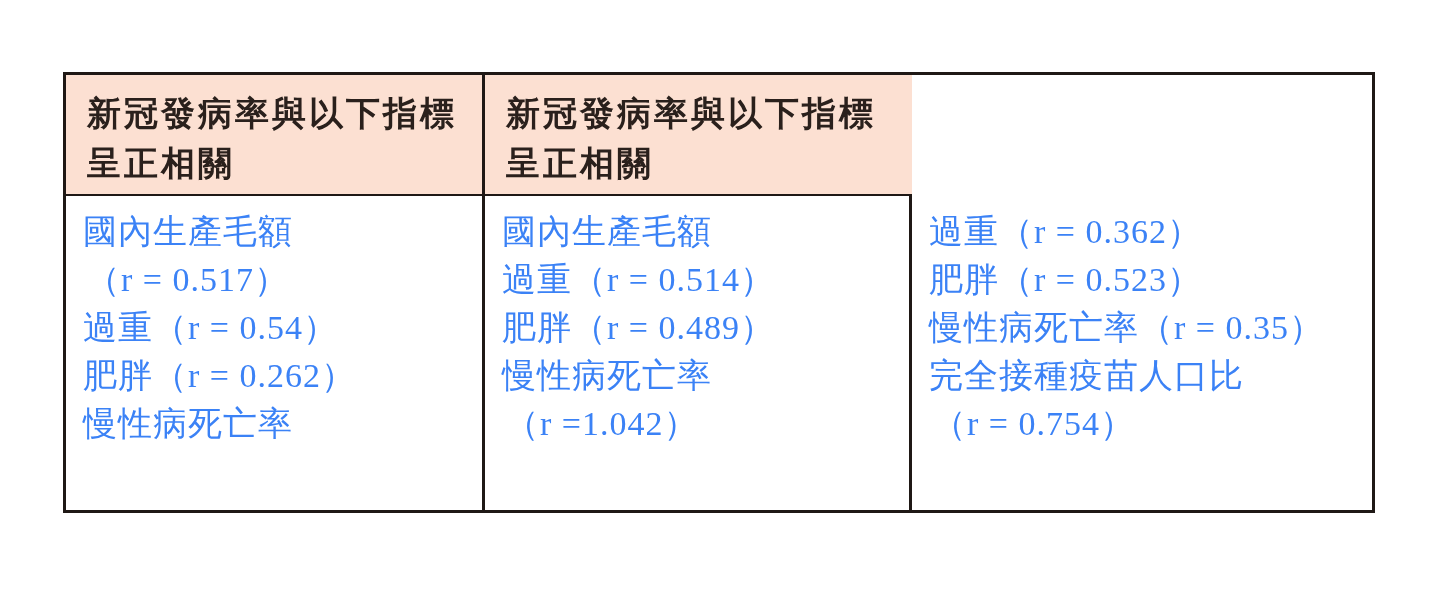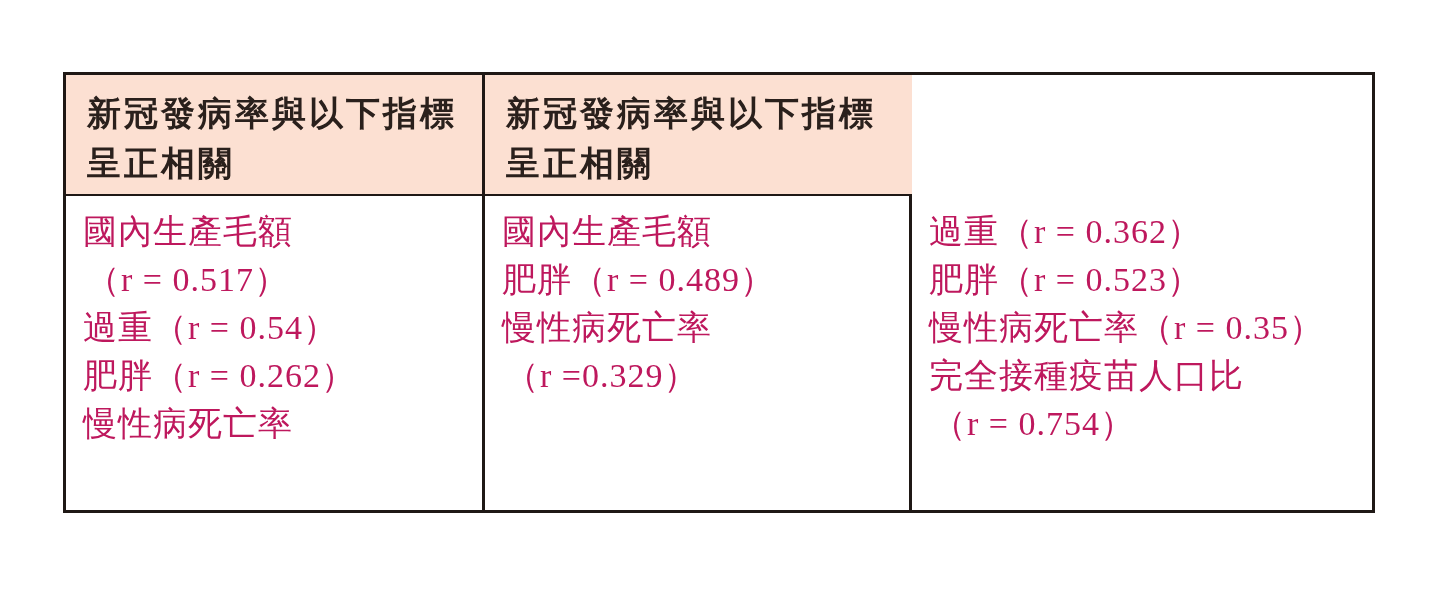--- a/index.html
+++ b/index.html
@@ -50,21 +50,21 @@
     letter-spacing: 3px;
     color: #2a201c;
   }
   .body-row .cell {
     background: #ffffff;
     padding: 12px 24px 0 17px;
     font-family: "Liberation Serif", "DejaVu Serif", serif;
     font-size: 34px;
     line-height: 48px;
     letter-spacing: 1px;
-    color: #be185d;
+    color: #3b82f6;
   }
   .cell-line {
     white-space: nowrap;
   }
   .cell-line.indent {
     padding-left: 3px;
   }
 </style>
 </head>
 <body>
@@ -86,23 +86,24 @@
       <div class="cell col-0">
         <div class="cell-line">國內生產毛額</div>
         <div class="cell-line indent">（r = 0.517）</div>
         <div class="cell-line">過重（r = 0.54）</div>
         <div class="cell-line">肥胖（r = 0.262）</div>
         <div class="cell-line">慢性病死亡率</div>
       </div>
 
       <div class="cell col-1">
         <div class="cell-line">國內生產毛額</div>
+        <div class="cell-line">過重（r = 0.514）</div>
         <div class="cell-line">肥胖（r = 0.489）</div>
         <div class="cell-line">慢性病死亡率</div>
-        <div class="cell-line indent">（r =0.329）</div>
+        <div class="cell-line indent">（r =1.042）</div>
       </div>
 
       <div class="cell col-2">
         <div class="cell-line">過重（r = 0.362）</div>
         <div class="cell-line">肥胖（r = 0.523）</div>
         <div class="cell-line">慢性病死亡率（r = 0.35）</div>
         <div class="cell-line">完全接種疫苗人口比</div>
         <div class="cell-line indent">（r = 0.754）</div>
       </div>
 

